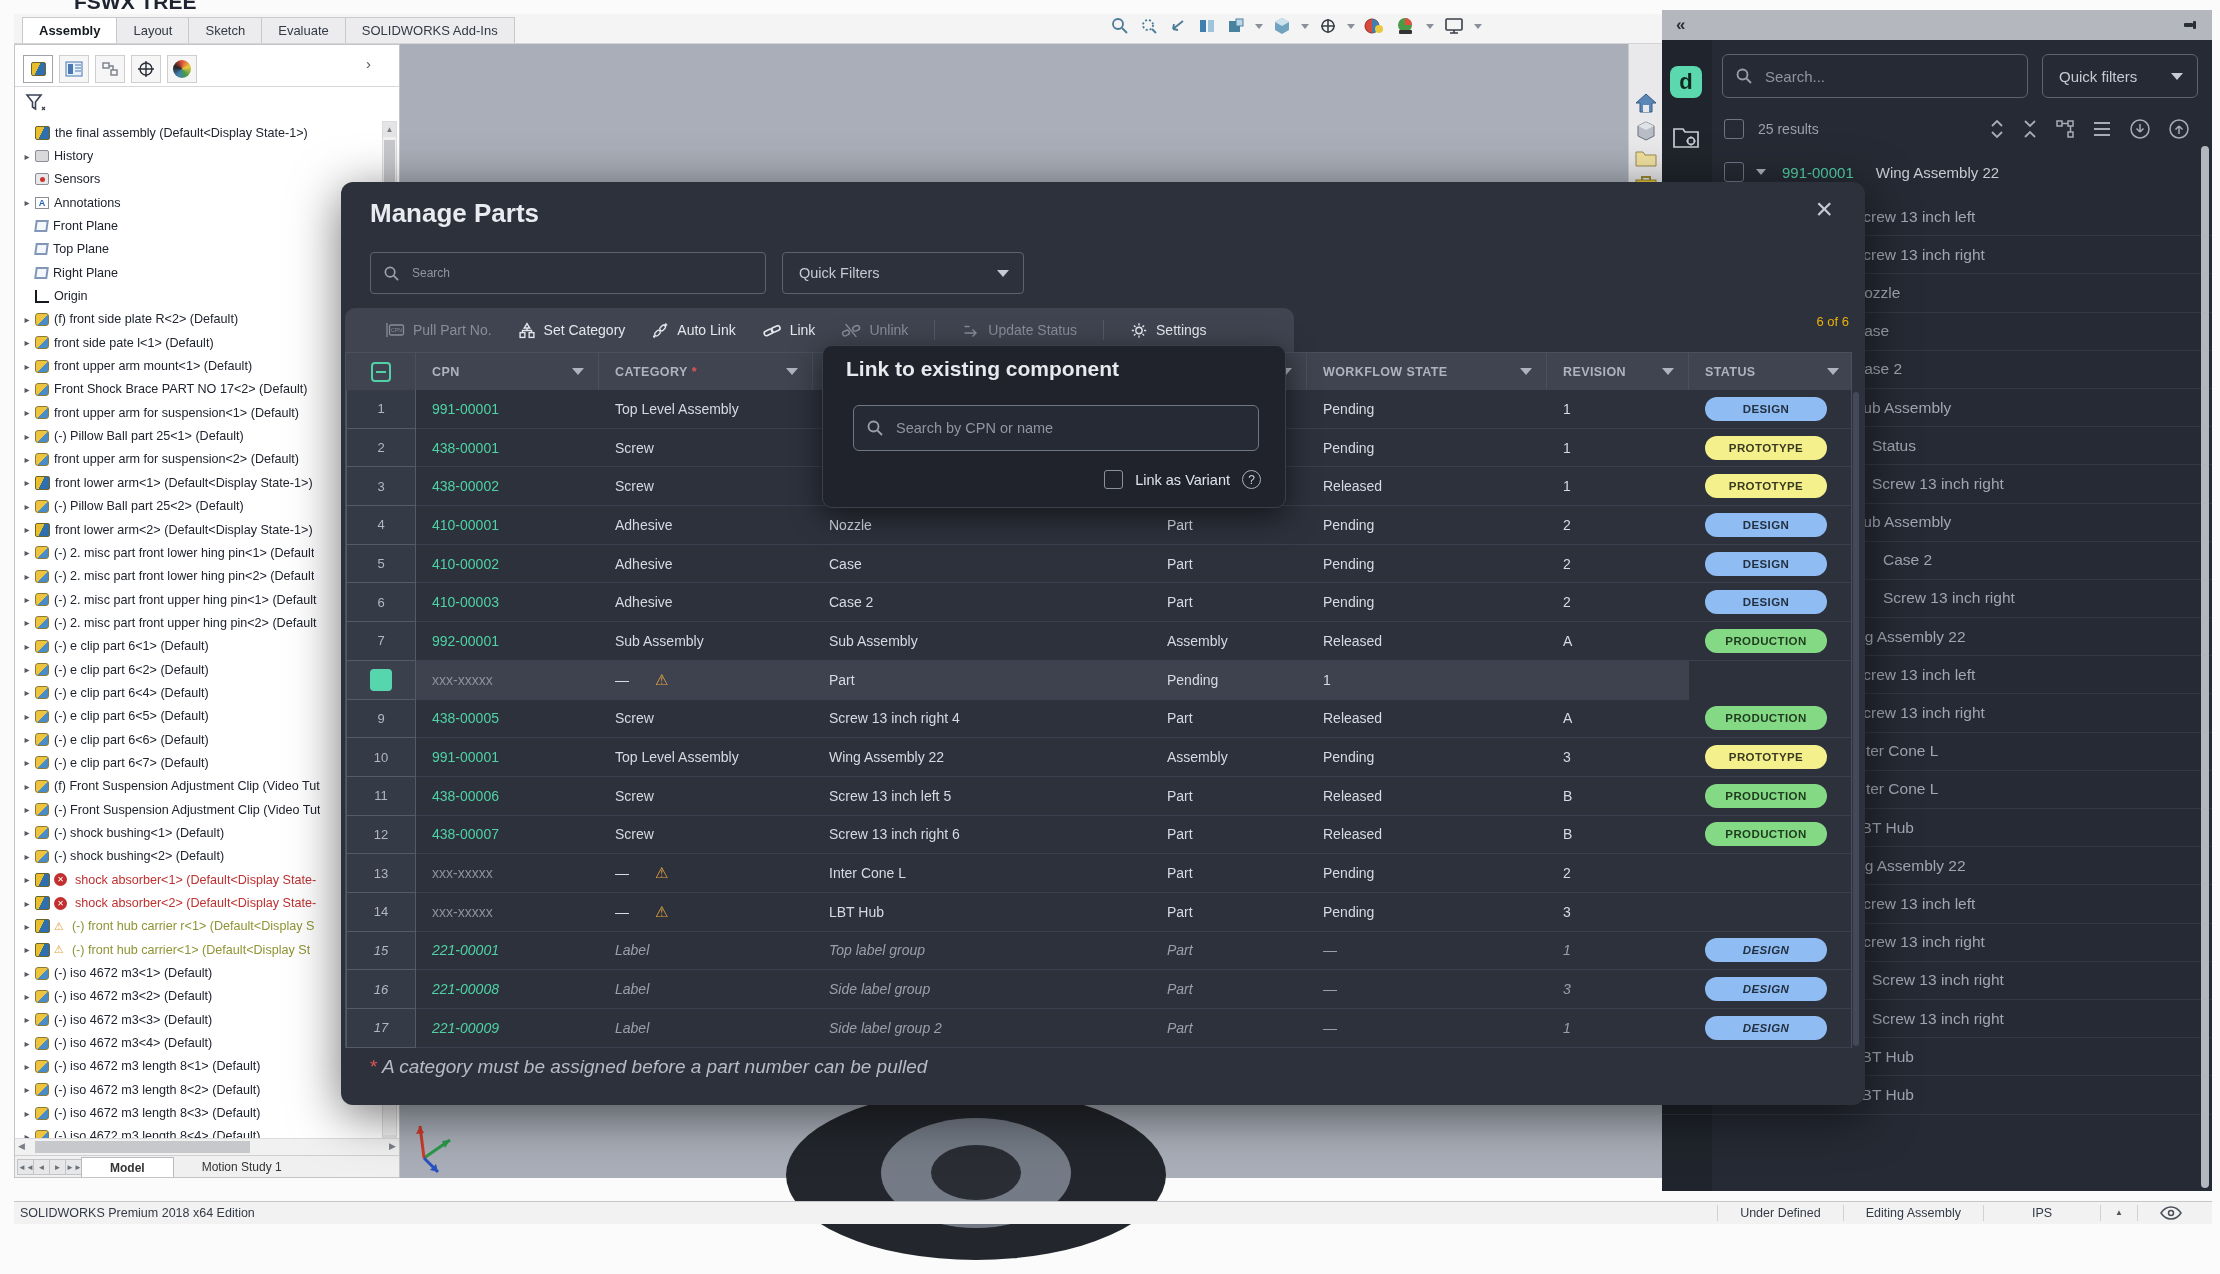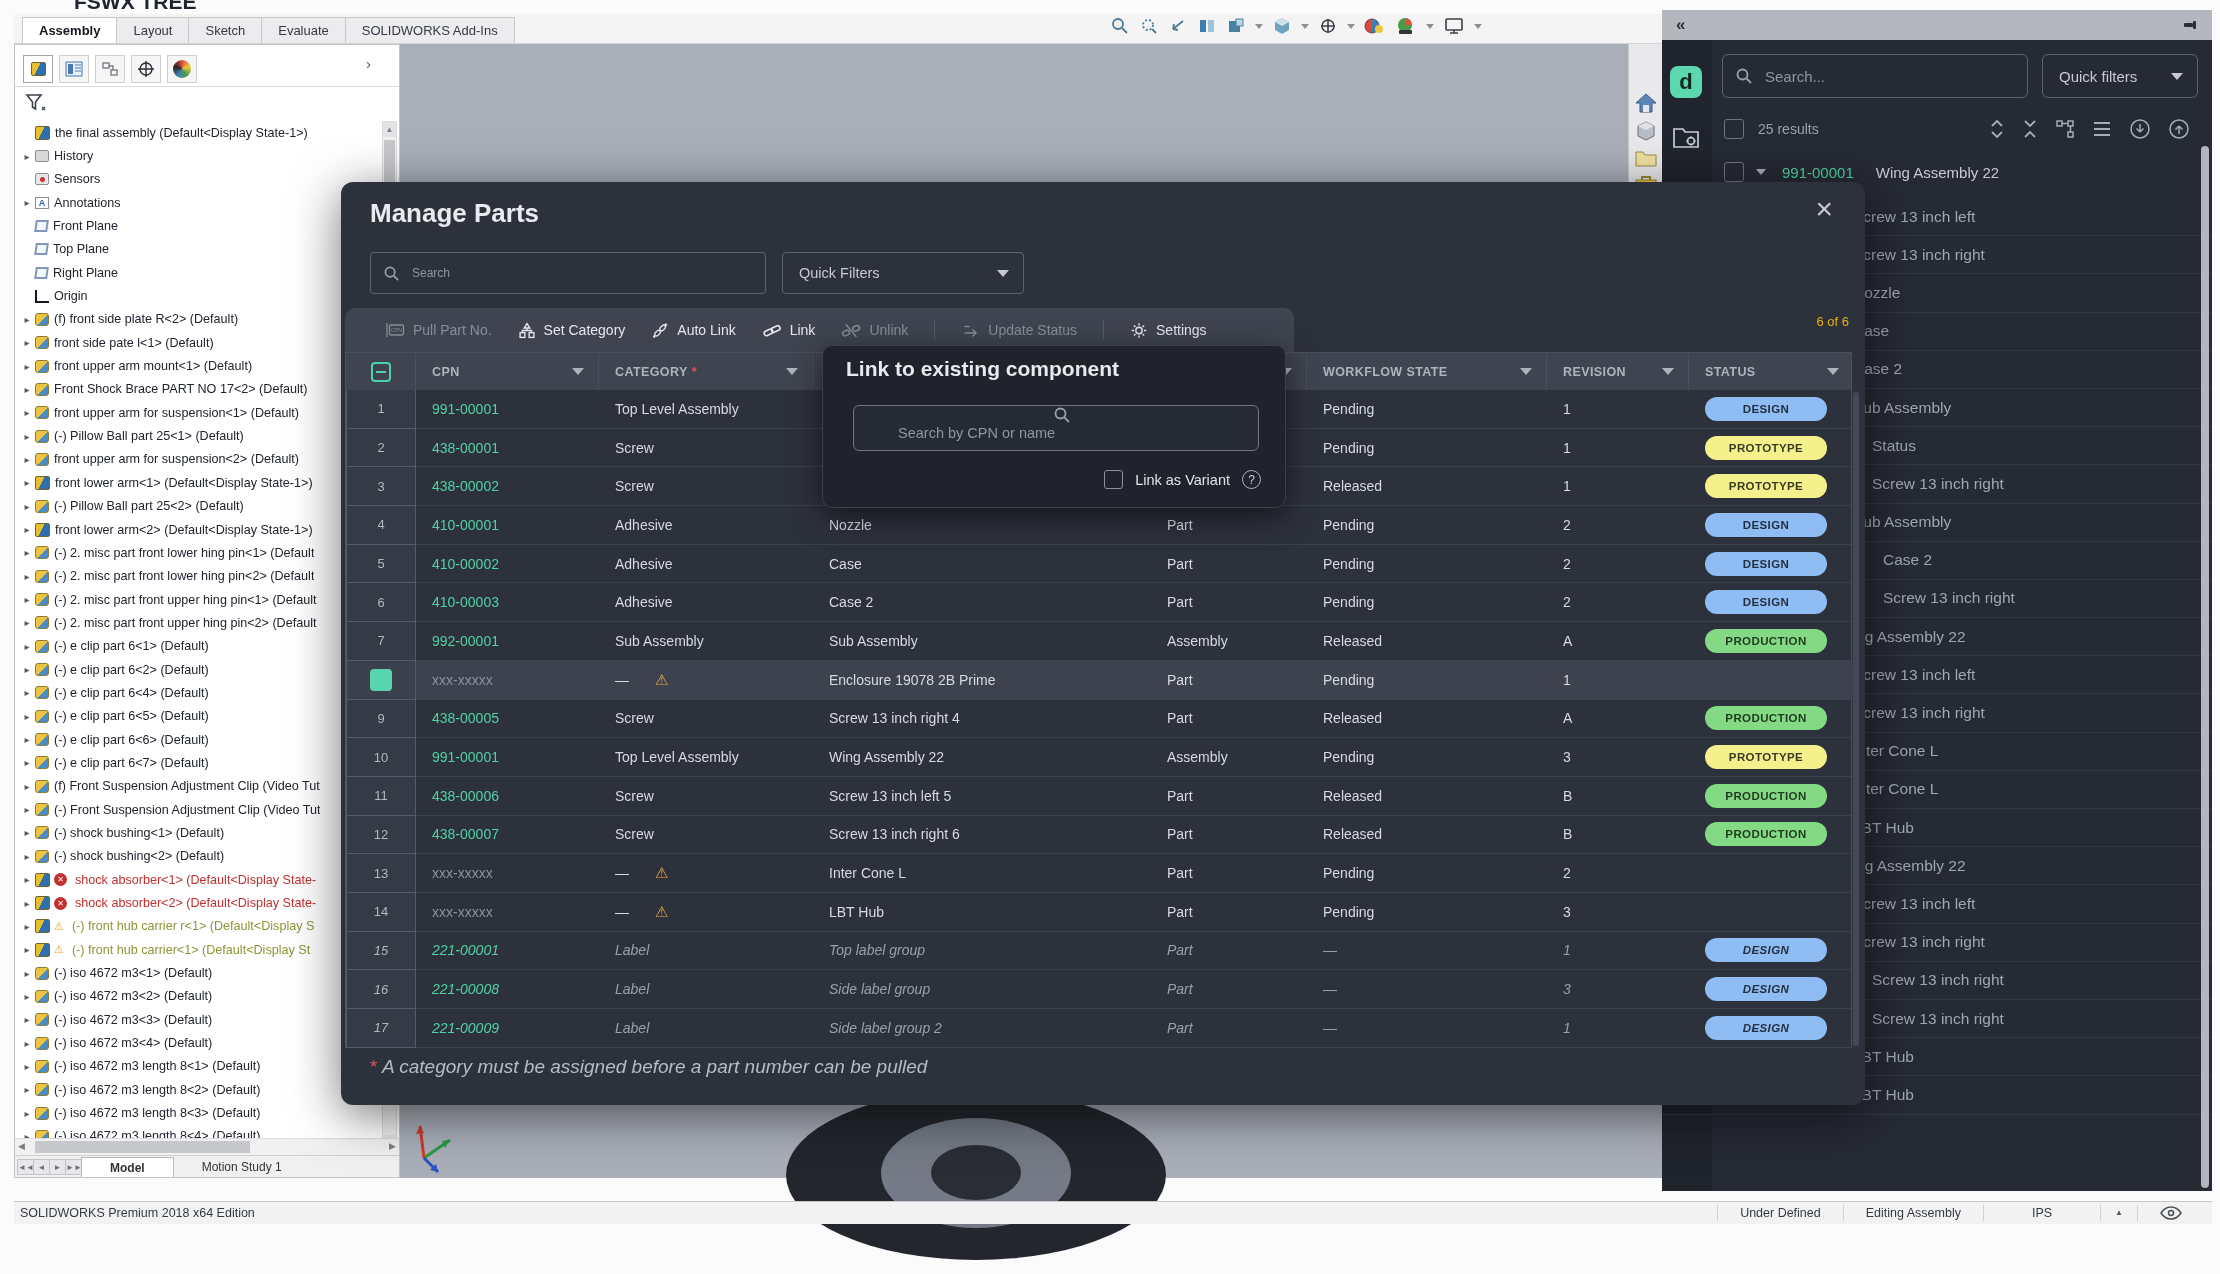--- a/index.html
+++ b/index.html
@@ -128,21 +128,21 @@
   .ital .cpn{color:#4fd2a4;}
   .warnico{color:#e8a33d;font-size:15px;margin-left:26px;}
   .pill{height:24px;min-width:122px;border-radius:12px;display:flex;align-items:center;justify-content:center;font-size:11.5px;font-weight:bold;letter-spacing:.4px;}
   .mp-scroll{position:absolute;right:6px;top:210px;width:6px;height:654px;background:#434958;border-radius:3px;}
   .mp-foot{position:absolute;left:29px;top:874px;font-size:19px;font-style:italic;color:#b6bcc6;}
   .mp-foot .star{color:#e05555;font-style:normal;}
   
   .popup{left:822px;top:345px;width:464px;height:163px;background:#20232c;border:1px solid #3a3f4a;border-radius:10px;
     box-shadow:0 8px 30px rgba(0,0,0,.55);color:#e6e9ee;}
   .pp-title{position:absolute;left:23px;top:11px;font-size:21px;font-weight:bold;}
-  .pp-search{position:absolute;left:30px;top:59px;width:406px;height:46px;border:1px solid #707684;border-radius:6px;display:flex;align-items:center;background:#262a34;flex-direction:column;}
+  .pp-search{position:absolute;left:30px;top:59px;width:406px;height:46px;border:1px solid #707684;border-radius:6px;display:flex;align-items:center;background:#262a34;}
   .pp-search input{width:330px;font-size:14.5px;color:#d6dae2;margin-left:10px;}
   .pp-row{position:absolute;right:24px;top:124px;display:flex;align-items:center;gap:12px;font-size:14.5px;color:#dfe3ea;}
   .pp-chk{width:19px;height:19px;border:1.5px solid #8a909c;border-radius:3px;}
   .pp-help{width:19px;height:19px;border:1.6px solid #aab0bb;border-radius:50%;font-size:12px;display:flex;align-items:center;justify-content:center;color:#cdd2da;}
   .mag{flex:none;margin-left:12px;}
   svg{display:block;}
 </style>
 </head>
 <body>
 
@@ -1020,23 +1020,20 @@
             <div class="selbox"></div>
           </div>
           <div class="cell">
             <span class="muted">xxx-xxxxx</span>
           </div>
           <div class="cell">
             <span>—</span>
             <span class="warnico">⚠</span>
           </div>
           <div class="cell">
-            <span>Enclosure 19078 2B Prime</span>
-          </div>
-          <div class="cell">
             <span>Part</span>
           </div>
           <div class="cell">
             <span>Pending</span>
           </div>
           <div class="cell">
             <span>1</span>
           </div>
           <div class="cell"></div>
         </div>

